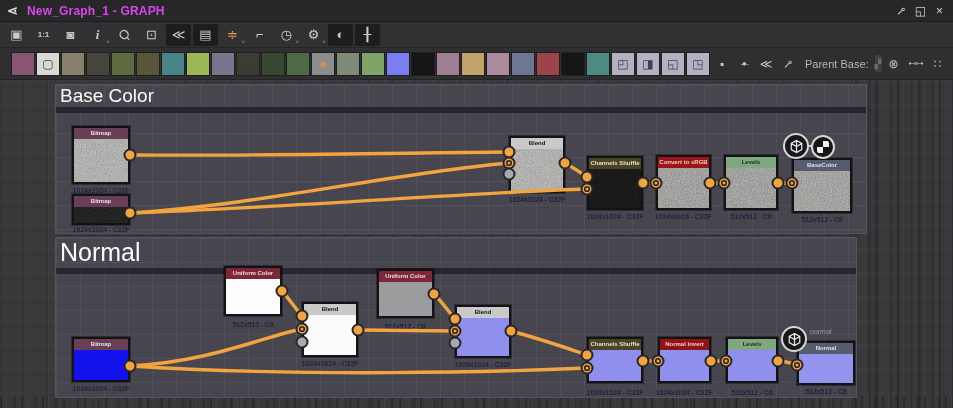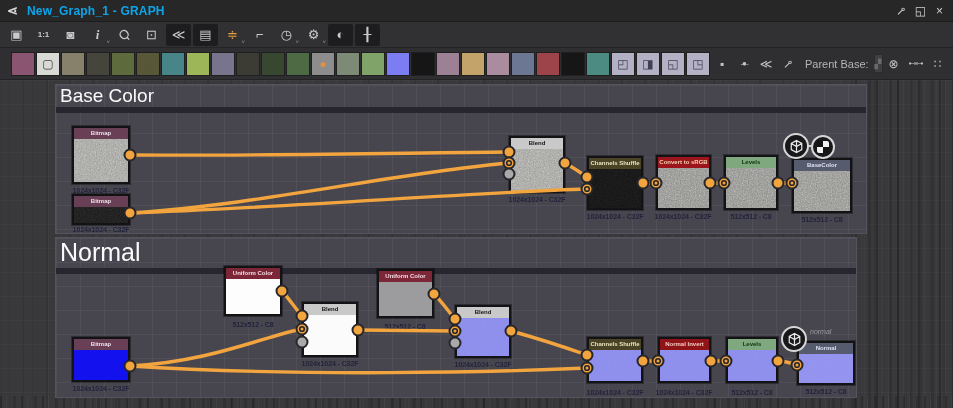--- a/index.html
+++ b/index.html
@@ -3,21 +3,21 @@
 <meta charset="utf-8">
 <style>
   html,body{margin:0;padding:0;background:#1e1e1e;}
   .stage{position:relative;width:953px;height:408px;overflow:hidden;
          font-family:"Liberation Sans",sans-serif;background:#39393b;
          -webkit-font-smoothing:antialiased;}
   
   .titlebar{position:absolute;left:0;top:0;width:953px;height:22px;background:#272727;
             display:flex;align-items:center;border-bottom:1px solid #1c1c1c;box-sizing:border-box;}
   .titlebar .appicon{color:#d8d8d8;font-size:13px;margin-left:7px;font-weight:bold;}
-  .titlebar .title{color:#0ea5e9;font-size:12px;font-weight:bold;margin-left:9px;letter-spacing:.2px;}
+  .titlebar .title{color:#d946ef;font-size:12px;font-weight:bold;margin-left:9px;letter-spacing:.2px;}
   .wincontrols{margin-left:auto;display:flex;align-items:center;margin-right:4px;}
   .wc{width:19px;height:18px;display:flex;align-items:center;justify-content:center;
       color:#cfcfcf;font-size:12px;}
   .rot{display:inline-block;transform:rotate(-45deg);}
   
   .toolbar1{position:absolute;left:0;top:22px;width:953px;height:26px;background:#313133;
             display:flex;align-items:center;border-bottom:1px solid #242426;box-sizing:border-box;padding-left:3px;}
   .t1{width:25px;height:22px;margin:0 1px;display:flex;align-items:center;justify-content:center;
       color:#c9c9c9;font-size:13px;border-radius:2px;position:relative;}
   .t1.pressed{background:#1d1d1f;}

